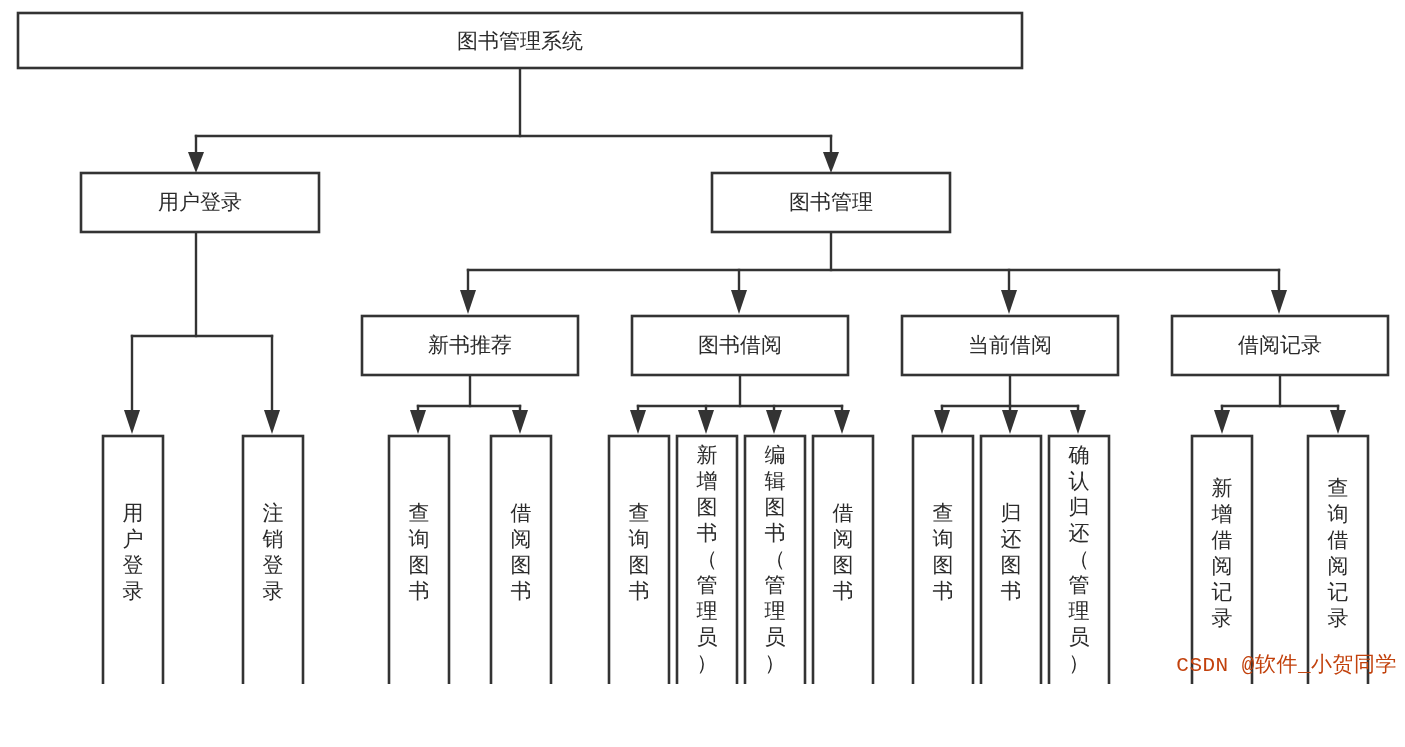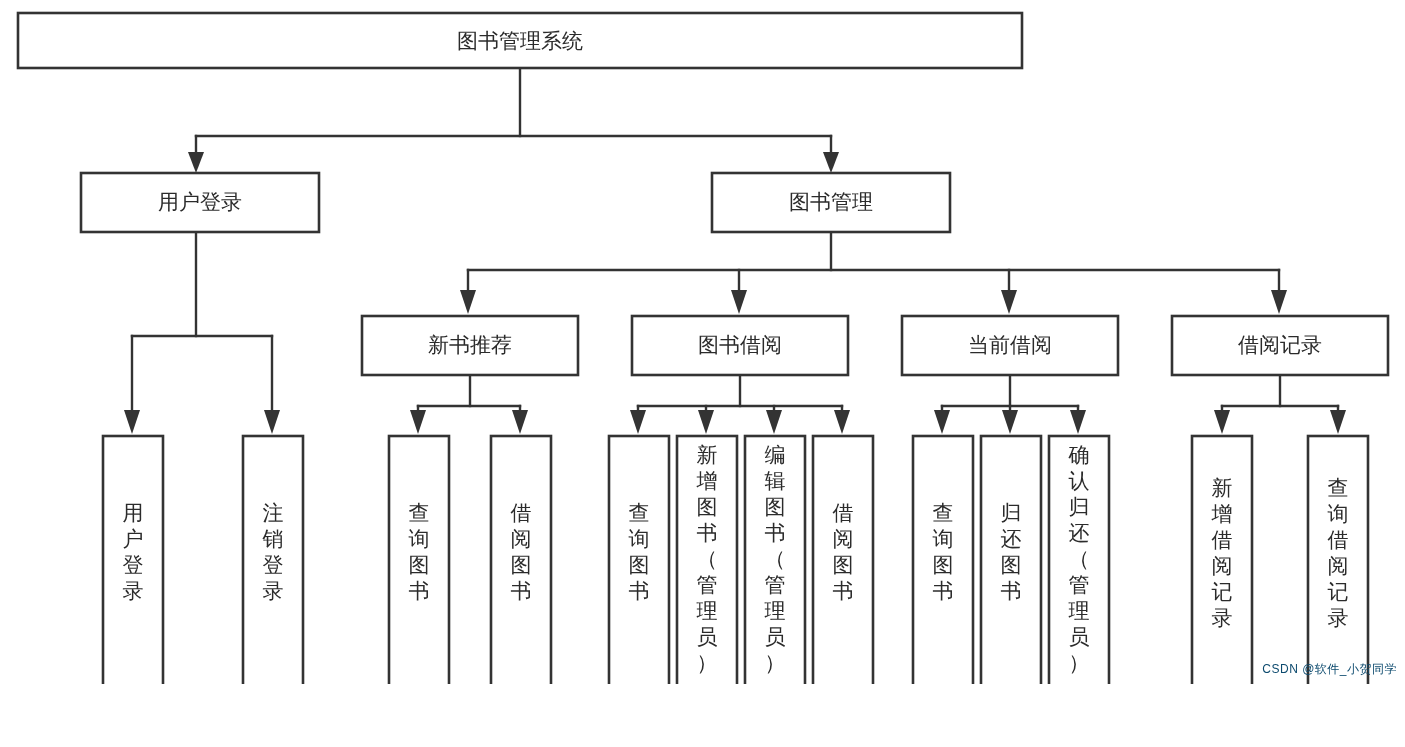--- a/index.html
+++ b/index.html
@@ -51,23 +51,23 @@
   .node-label-v {
     fill: #2b2b2b;
     font-family: "DejaVu Sans", "Liberation Sans", sans-serif;
     font-size: 21px;
     text-anchor: middle;
   }
   .watermark {
     position: absolute;
     right: 8px;
     bottom: 6px;
-    font-family: Liberation Sans, sans-serif;
-    font-size: 12px;
-    color: #0c4a6e;
+    font-family: Liberation Mono, monospace;
+    font-size: 21px;
+    color: #c2410c;
     letter-spacing: 0.5px;
     white-space: nowrap;
     pointer-events: none;
   }
 </style>
 </head>
 <body>
 
 <div id="diagram-root">
 

